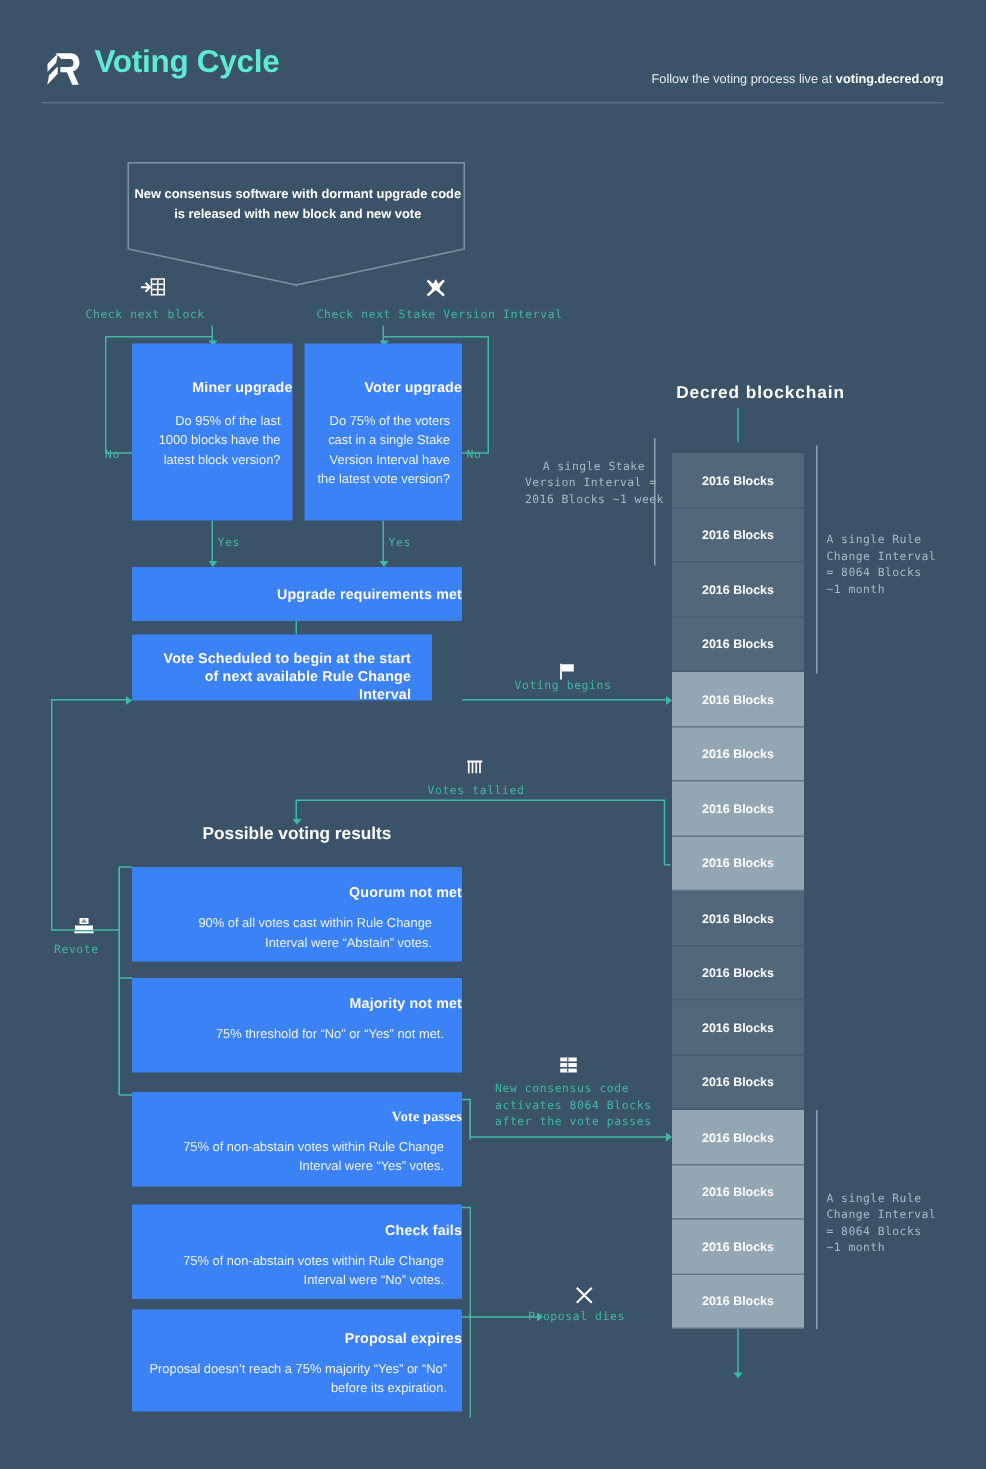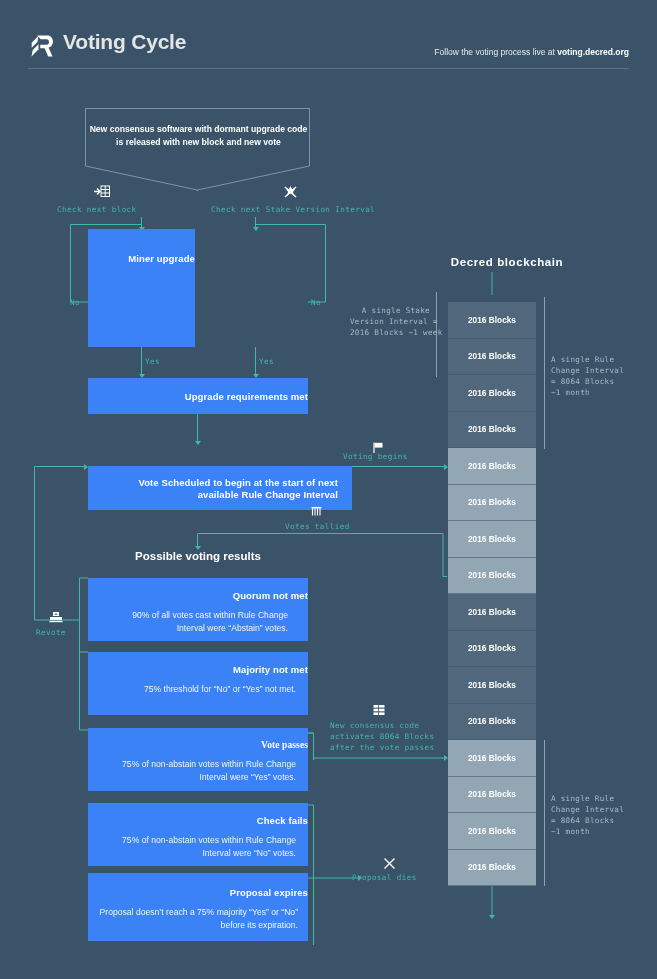--- a/index.html
+++ b/index.html
@@ -16,21 +16,21 @@
     overflow: hidden;
     color: #ffffff;
   }
 
   
   #header { position: absolute; left: 0; top: 0; width: 657px; height: 78px; }
   #logo { position: absolute; left: 28px; top: 32px; width: 28px; height: 28px; }
   #title {
     position: absolute; left: 63px; top: 30px;
     font-size: 21px; font-weight: bold; letter-spacing: -0.2px;
-    color: #e5e5e5;
+    color: #5eead4;
   }
   #follow {
     position: absolute; right: 28px; top: 47px;
     font-size: 8.5px; color: #e6ecf1; white-space: nowrap;
   }
   #follow b { color: #ffffff; font-weight: bold; }
   #headrule {
     position: absolute; left: 28px; top: 68px; width: 601px; height: 1px;
     background: #5b7285;
   }
@@ -214,33 +214,38 @@
   <div class="arrowdn" style="left:194.5px; top:441px;"></div>
   <div class="arrowdn" style="left:194.5px; top:546px;"></div>
   <div class="arrowrt" style="left:444px; top:463.5px;"></div>
   <div class="arrowrt" style="left:444px; top:755px;"></div>
   <div class="arrowrt" style="left:358px; top:875px;"></div>
   <div class="arrowrt" style="left:84px; top:463.5px;"></div>
   <div class="arrowdn" style="left:489px; top:915px;"></div>
 
   <div class="panel" style="left:88px; top:229px; width:107px; height:118px;">
     <div class="ttl" style="margin-top:24px;">Miner upgrade</div>
-  </div>
-
+    <div class="bdy" style="margin-top:10px; padding:0 8px;">Do 95% of the last 1000 blocks have the latest block version?</div>
+  </div>
+
+  <div class="panel" style="left:203px; top:229px; width:105px; height:118px;">
+    <div class="ttl" style="margin-top:24px;">Voter upgrade</div>
+    <div class="bdy" style="margin-top:10px; padding:0 8px;">Do 75% of the voters cast in a single Stake Version Interval have the latest vote version?</div>
+  </div>
 
   <div class="lbl" style="left:70px; top:298px;">No</div>
   <div class="lbl" style="left:311px; top:298px;">No</div>
   <div class="lbl" style="left:145px; top:357px;">Yes</div>
   <div class="lbl" style="left:259px; top:357px;">Yes</div>
 
   <div class="panel" style="left:88px; top:378px; width:220px; height:36px;">
     <div class="ttl" style="margin-top:13px;">Upgrade requirements met</div>
   </div>
 
-  <div class="panel" style="left:88px; top:466px; width:264px; height:44px;">
+  <div class="panel" style="left:88px; top:423px; width:200px; height:44px;">
     <div class="ttl" style="margin-top:11px; padding:0 14px; line-height:12px;">Vote Scheduled to begin at the start of next available Rule Change Interval</div>
   </div>
 
   <div class="icon" style="left:371px; top:440px; width:14px; height:14px;">
     <svg width="13" height="13" viewBox="0 0 13 13">
       <path d="M2 1.5 L2 12" stroke="#ffffff" stroke-width="1.2"></path>
       <path d="M2.6 1.8 L10.5 1.8 L10.5 6.6 L2.6 6.6 Z" fill="#ffffff"></path>
     </svg>
   </div>
   <div class="lbl" style="left:343px; top:452px;">Voting begins</div>

